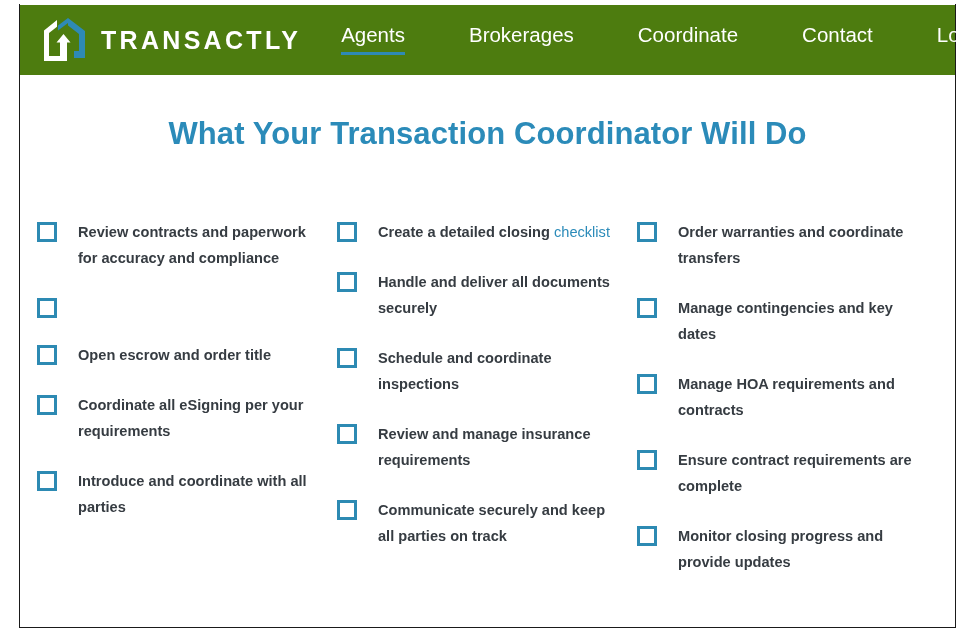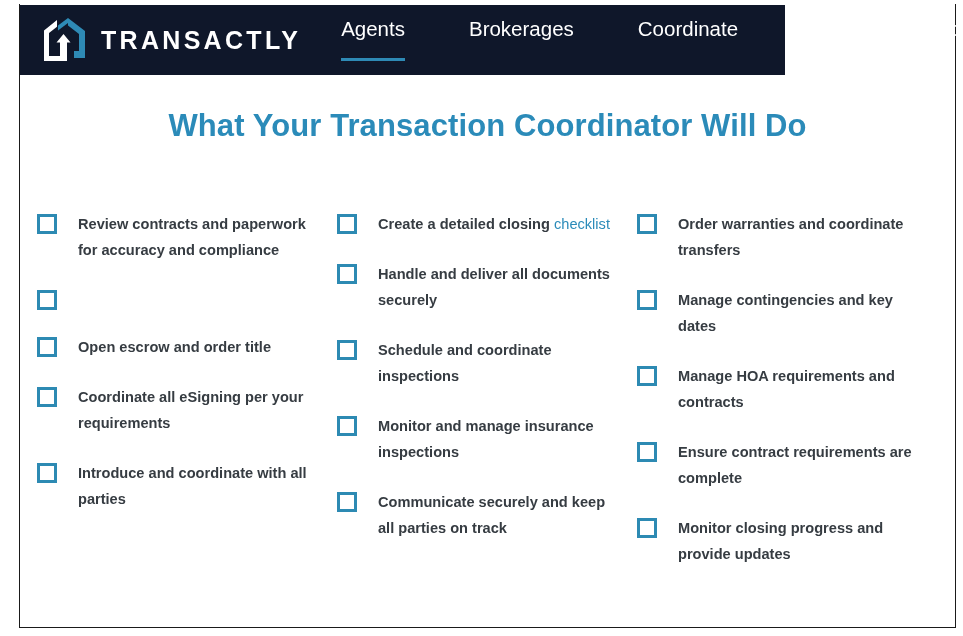--- a/index.html
+++ b/index.html
@@ -33,23 +33,23 @@
     border-top: none;
     box-sizing: border-box;
     background: #ffffff;
   }
 
   
   .site-header {
     position: absolute;
     left: 20px;
     top: 5px;
-    width: 765px;
+    width: 935px;
     height: 70px;
-    background: #0f172a;
+    background: #4d7c0f;
     display: flex;
     align-items: center;
     box-sizing: border-box;
     padding: 0 22px 0 18px;
     z-index: 5;
   }
 
   .brand {
     display: flex;
     align-items: center;
@@ -82,21 +82,21 @@
   }
 
   .nav-link {
     position: relative;
     color: #ffffff;
     font-size: 20.5px;
     font-weight: normal;
     line-height: 1;
     text-decoration: none;
     white-space: nowrap;
-    padding-bottom: 21px;
+    padding-bottom: 9px;
     margin-left: 40px;
   }
 
   .nav-link.active::after {
     content: "";
     position: absolute;
     left: 0;
     right: 0;
     bottom: 0;
     height: 3px;
@@ -108,21 +108,21 @@
     position: absolute;
     left: 20px;
     top: 75px;
     width: 935px;
     height: 552px;
     box-sizing: border-box;
   }
 
   .section-title {
     margin: 0;
-    padding-top: 32px;
+    padding-top: 40px;
     text-align: center;
     color: #2b8bb9;
     font-size: 31px;
     font-weight: bold;
     letter-spacing: 0.1px;
     line-height: 1.2;
   }
 
   .checklist-grid {
     display: flex;
@@ -236,21 +236,21 @@
         <div class="check-item">
           <span class="checkbox"></span>
           <span class="check-label">Handle and deliver all documents securely</span>
         </div>
         <div class="check-item">
           <span class="checkbox"></span>
           <span class="check-label">Schedule and coordinate inspections</span>
         </div>
         <div class="check-item">
           <span class="checkbox"></span>
-          <span class="check-label">Monitor and manage insurance inspections</span>
+          <span class="check-label">Review and manage insurance requirements</span>
         </div>
         <div class="check-item">
           <span class="checkbox"></span>
           <span class="check-label">Communicate securely and keep all parties on track</span>
         </div>
       </div>
 
       <div class="checklist-col col-3">
         <div class="check-item">
           <span class="checkbox"></span>

